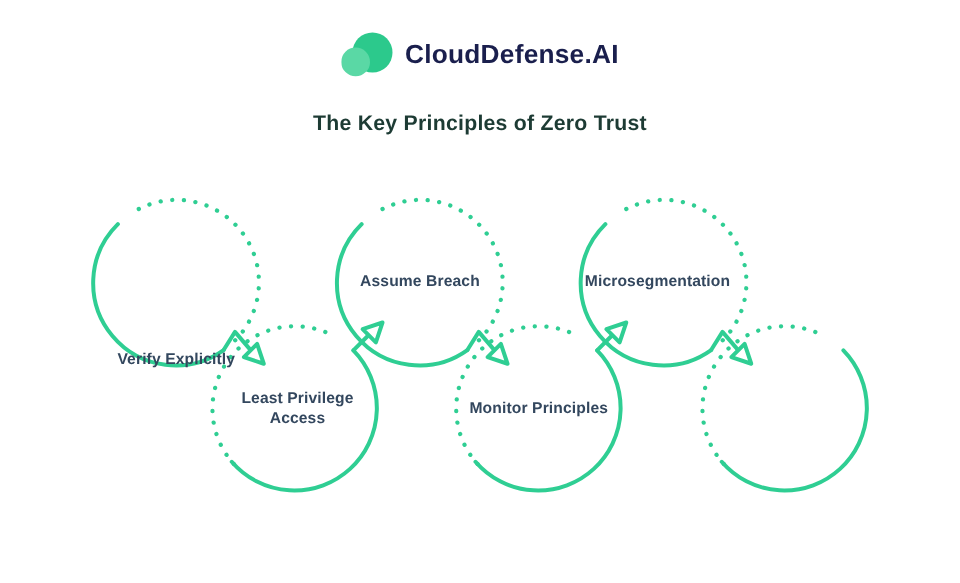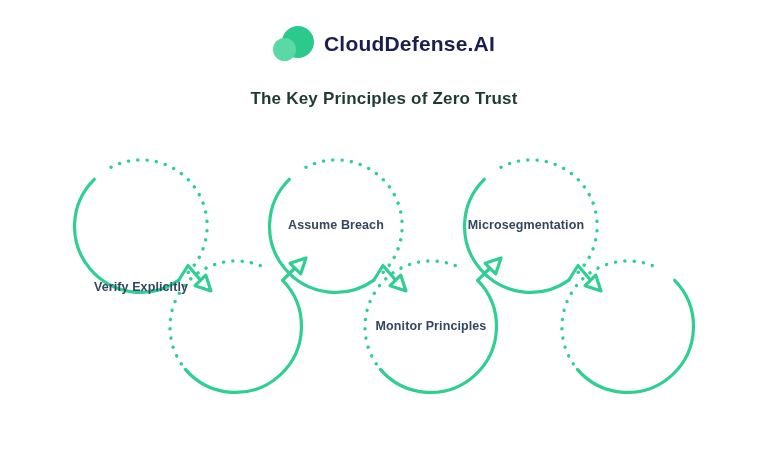--- a/index.html
+++ b/index.html
@@ -103,17 +103,18 @@
       <polygon class="arrow-head" points="601,291 585.1,285.7 595.7,275.1"></polygon>
     </g>
 
     <g>
       <path class="arc-dotted" d="M 579 371.2 A 66 66 0 0 1 659 268.7"></path>
       <path class="arc-solid" d="M 577.4 369.4 A 66 66 0 1 0 674.7 280.3"></path>
     </g>
   </svg>
 
   <div class="circle-label" style="left:79px;top:231px;margin-top:48px;">Verify Explicitly</div>
+  <div class="circle-label" style="left:176px;top:310px;">Least Privilege Access</div>
   <div class="circle-label" style="left:274px;top:217px;">Assume Breach</div>
   <div class="circle-label" style="left:369px;top:318px;">Monitor Principles</div>
   <div class="circle-label" style="left:464px;top:217px;">Microsegmentation</div>
 
 </div>
 
 </body></html>

